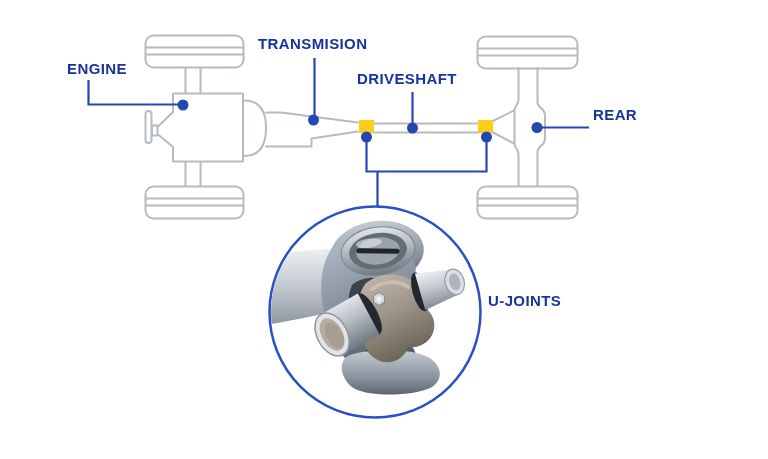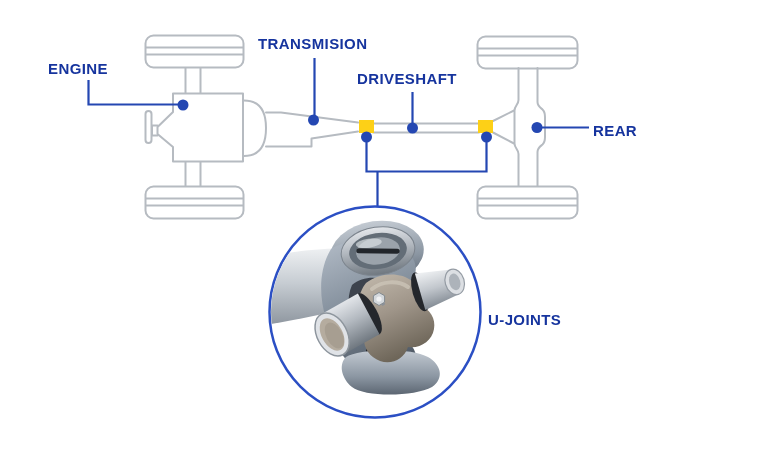--- a/index.html
+++ b/index.html
@@ -164,25 +164,25 @@
           <g>
             <path d="M124,108 L119,102" stroke="#8b9199" stroke-width="3.5"></path>
             <polygon points="119,95.5 124.6,98.7 124.6,105.2 119,108.5 113.4,105.2 113.4,98.7" fill="#d4d8dc" stroke="#82898f" stroke-width="1"></polygon>
             <circle cx="119" cy="102" r="2.6" fill="#f1f2f4"></circle>
           </g>
         </g>
       </g>
     </g>
   </svg>
 
-  <div class="label" style="left:48px;top:61px;">ENGINE</div>
+  <div class="label" style="left:67px;top:61px;">ENGINE</div>
 
   <div class="label" style="left:357px;top:71px;">DRIVESHAFT</div>
 
   <div class="label" style="left:258px;top:36px;">TRANSMISION</div>
 
-  <div class="label label-2line" style="left:593px;top:122px;">
+  <div class="label label-2line" style="left:593px;top:106px;">
     <span>REAR</span>
   </div>
 
-  <div class="label" style="left:488px;top:312px;">U-JOINTS</div>
+  <div class="label" style="left:488px;top:293px;">U-JOINTS</div>
 
 </div>
 
 </body></html>

